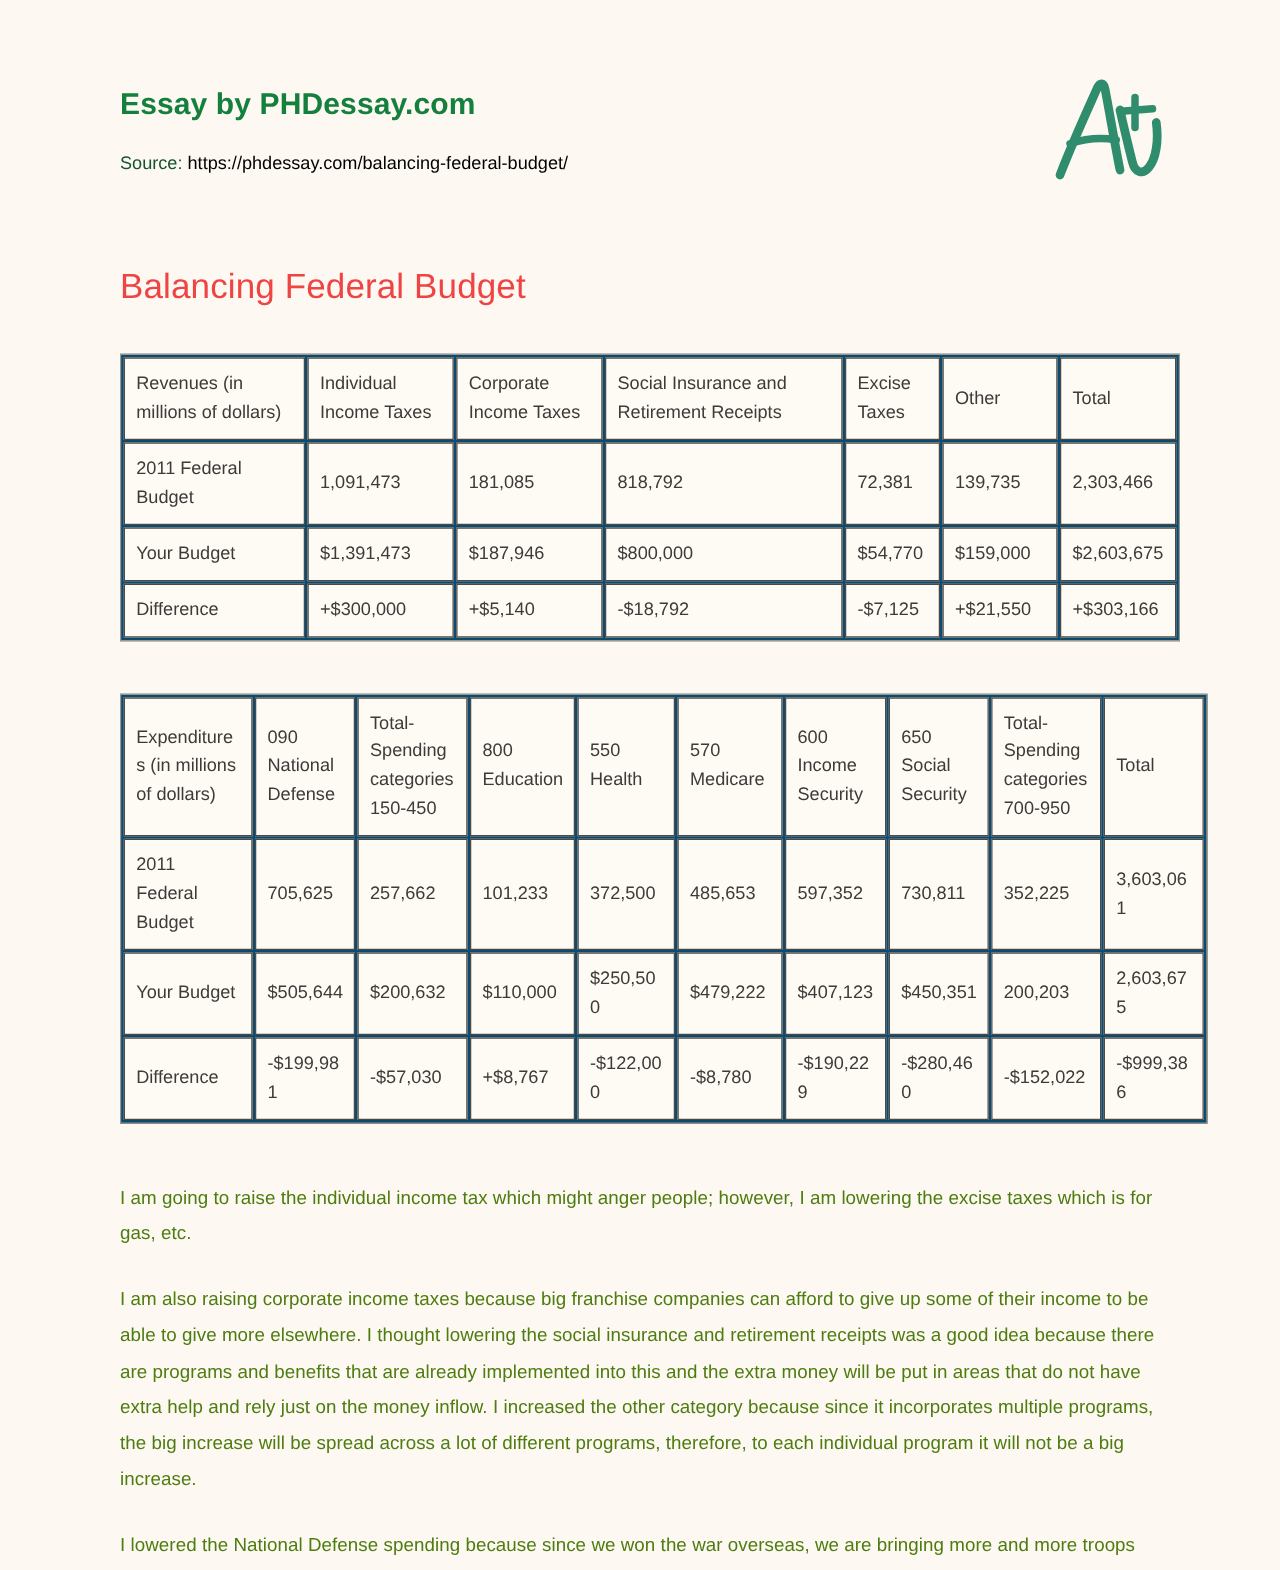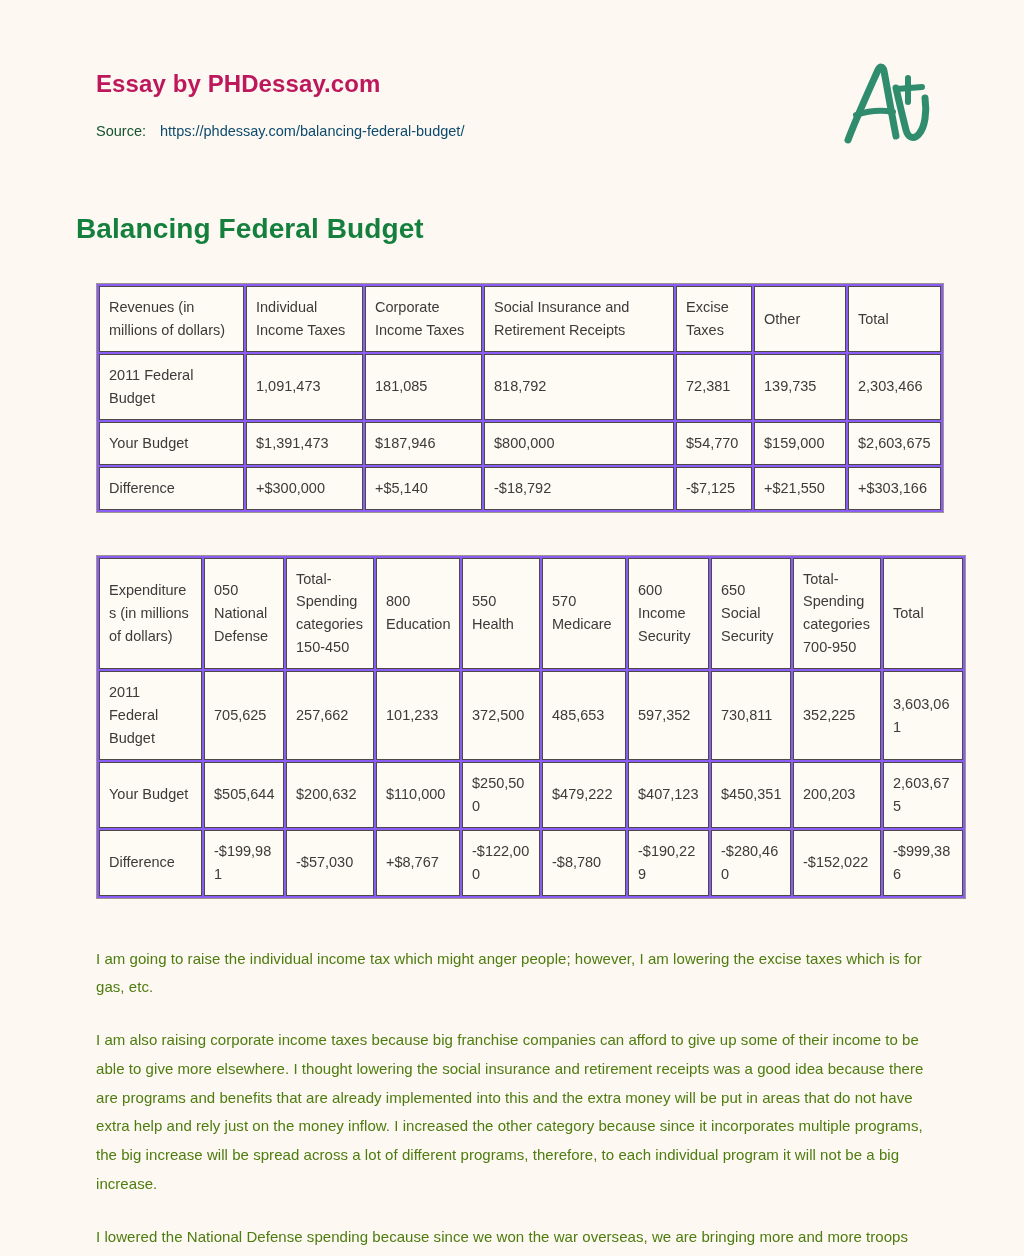--- a/index.html
+++ b/index.html
@@ -26,69 +26,68 @@
   }
 
   
   .masthead {
     position: relative;
     padding: 70px 96px 0 96px;
   }
   .brand-line {
     font-size: 24px;
     font-weight: bold;
-    color: #be185d;
+    color: #15803d;
     letter-spacing: 0.1px;
     line-height: 1.2;
   }
   .source-line {
     margin-top: 22px;
     font-size: 14.5px;
     color: #8d8d8d;
     line-height: 1.4;
   }
   .source-label {
     color: #14532d;
   }
   .source-url {
-    color: #0c4a6e;
+    color: #000000;
     text-decoration: none;
-    margin-left: 10px;
   }
   .logo {
     position: absolute;
     top: 58px;
     right: 80px;
     width: 110px;
     height: 92px;
   }
   .logo svg { display: block; width: 100%; height: 100%; }
 
   
   .doc-title {
     margin: 72px 0 0 0;
-    padding: 0 76px;
+    padding: 0 96px;
     font-size: 28px;
-    font-weight: bold;
-    color: #15803d;
+    font-weight: normal;
+    color: #ef4444;
     letter-spacing: 0.1px;
   }
 
   
   .tbl-wrap {
     padding: 0 96px;
   }
   .tbl-wrap.first { margin-top: 38px; }
   .tbl-wrap.second { margin-top: 42px; }
 
   table.doc-table {
     border-collapse: separate;
     border-spacing: 2px;
     border: 1px solid #9b968e;
-    background: #8b5cf6;
+    background: #0c4a6e;
     table-layout: fixed;
     width: 100%;
   }
   table.doc-table td {
     border: 1px solid #4c4a47;
     padding: 9px 8px 9px 9px;
     font-size: 14.5px;
     line-height: 1.58;
     color: #3c3b39;
     vertical-align: middle;
@@ -221,21 +220,21 @@
           <col class="d4">
         <col class="d5">
           <col class="d6">
           <col class="d7">
           <col class="d8">
           <col class="d9">
       </colgroup>
       <tbody>
         <tr>
           <td>Expenditures (in millions of dollars)</td>
-          <td>050 National Defense</td>
+          <td>090 National Defense</td>
           <td>Total-Spending categories 150-450</td>
           <td>800 Education</td>
           <td>550 Health</td>
           <td>570 Medicare</td>
           <td>600 Income Security</td>
           <td>650 Social Security</td>
           <td>Total-Spending categories 700-950</td>
           <td>Total</td>
         </tr>
         <tr>

